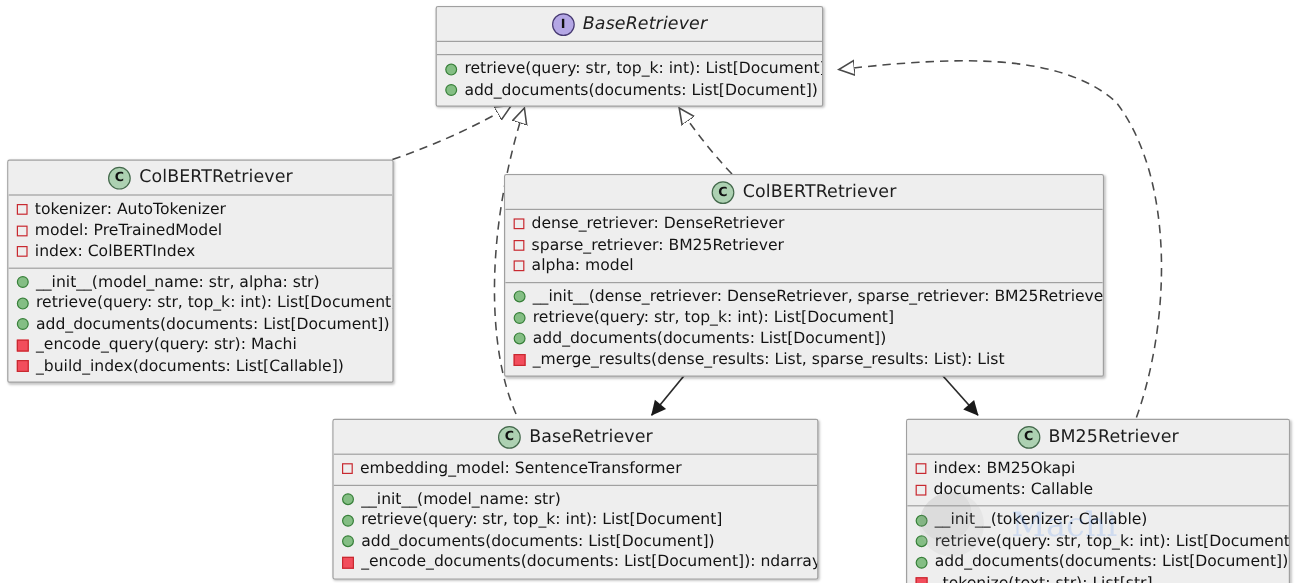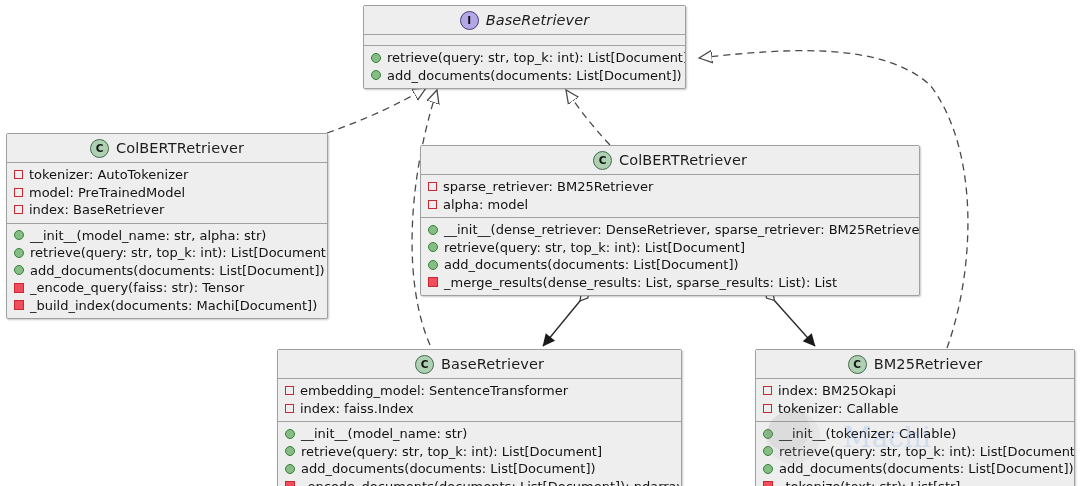--- a/index.html
+++ b/index.html
@@ -150,55 +150,59 @@
       <div class="member">
         <span class="mk priv-field"></span>
         <span class="mtext">tokenizer: AutoTokenizer</span>
       </div>
       <div class="member">
         <span class="mk priv-field"></span>
         <span class="mtext">model: PreTrainedModel</span>
       </div>
       <div class="member">
         <span class="mk priv-field"></span>
-        <span class="mtext">index: BaseRetriever</span>
+        <span class="mtext">index: ColBERTIndex</span>
       </div>
     </div>
     <div class="uml-sect">
       <div class="member">
         <span class="mk pub-meth"></span>
         <span class="mtext">__init__(model_name: str, alpha: str)</span>
       </div>
       <div class="member">
         <span class="mk pub-meth"></span>
         <span class="mtext">retrieve(query: str, top_k: int): List[Document]</span>
       </div>
       <div class="member">
         <span class="mk pub-meth"></span>
         <span class="mtext">add_documents(documents: List[Document])</span>
       </div>
       <div class="member">
         <span class="mk priv-meth"></span>
-        <span class="mtext">_encode_query(faiss: str): Tensor</span>
-      </div>
-      <div class="member">
-        <span class="mk priv-meth"></span>
-        <span class="mtext">_build_index(documents: Machi[Document])</span>
+        <span class="mtext">_encode_query(query: str): Machi</span>
+      </div>
+      <div class="member">
+        <span class="mk priv-meth"></span>
+        <span class="mtext">_build_index(documents: List[Callable])</span>
       </div>
     </div>
   </div>
 
   <div class="umlbox" style="left:420px;top:145px;width:500px;">
     <div class="uml-header">
       <span class="badge cls">C</span>
       <span class="uml-title">ColBERTRetriever</span>
     </div>
     <div class="uml-sect">
       <div class="member">
         <span class="mk priv-field"></span>
+        <span class="mtext">dense_retriever: DenseRetriever</span>
+      </div>
+      <div class="member">
+        <span class="mk priv-field"></span>
         <span class="mtext">sparse_retriever: BM25Retriever</span>
       </div>
       <div class="member">
         <span class="mk priv-field"></span>
         <span class="mtext">alpha: model</span>
       </div>
     </div>
     <div class="uml-sect">
       <div class="member">
         <span class="mk pub-meth"></span>
@@ -222,24 +226,20 @@
   <div class="umlbox" style="left:277px;top:349px;width:405px;">
     <div class="uml-header">
       <span class="badge cls">C</span>
       <span class="uml-title">BaseRetriever</span>
     </div>
     <div class="uml-sect">
       <div class="member">
         <span class="mk priv-field"></span>
         <span class="mtext">embedding_model: SentenceTransformer</span>
       </div>
-      <div class="member">
-        <span class="mk priv-field"></span>
-        <span class="mtext">index: faiss.Index</span>
-      </div>
     </div>
     <div class="uml-sect">
       <div class="member">
         <span class="mk pub-meth"></span>
         <span class="mtext">__init__(model_name: str)</span>
       </div>
       <div class="member">
         <span class="mk pub-meth"></span>
         <span class="mtext">retrieve(query: str, top_k: int): List[Document]</span>
       </div>
@@ -259,21 +259,21 @@
       <span class="badge cls">C</span>
       <span class="uml-title">BM25Retriever</span>
     </div>
     <div class="uml-sect">
       <div class="member">
         <span class="mk priv-field"></span>
         <span class="mtext">index: BM25Okapi</span>
       </div>
       <div class="member">
         <span class="mk priv-field"></span>
-        <span class="mtext">tokenizer: Callable</span>
+        <span class="mtext">documents: Callable</span>
       </div>
     </div>
     <div class="uml-sect">
       <div class="member">
         <span class="mk pub-meth"></span>
         <span class="mtext">__init__(tokenizer: Callable)</span>
       </div>
       <div class="member">
         <span class="mk pub-meth"></span>
         <span class="mtext">retrieve(query: str, top_k: int): List[Document]</span>

